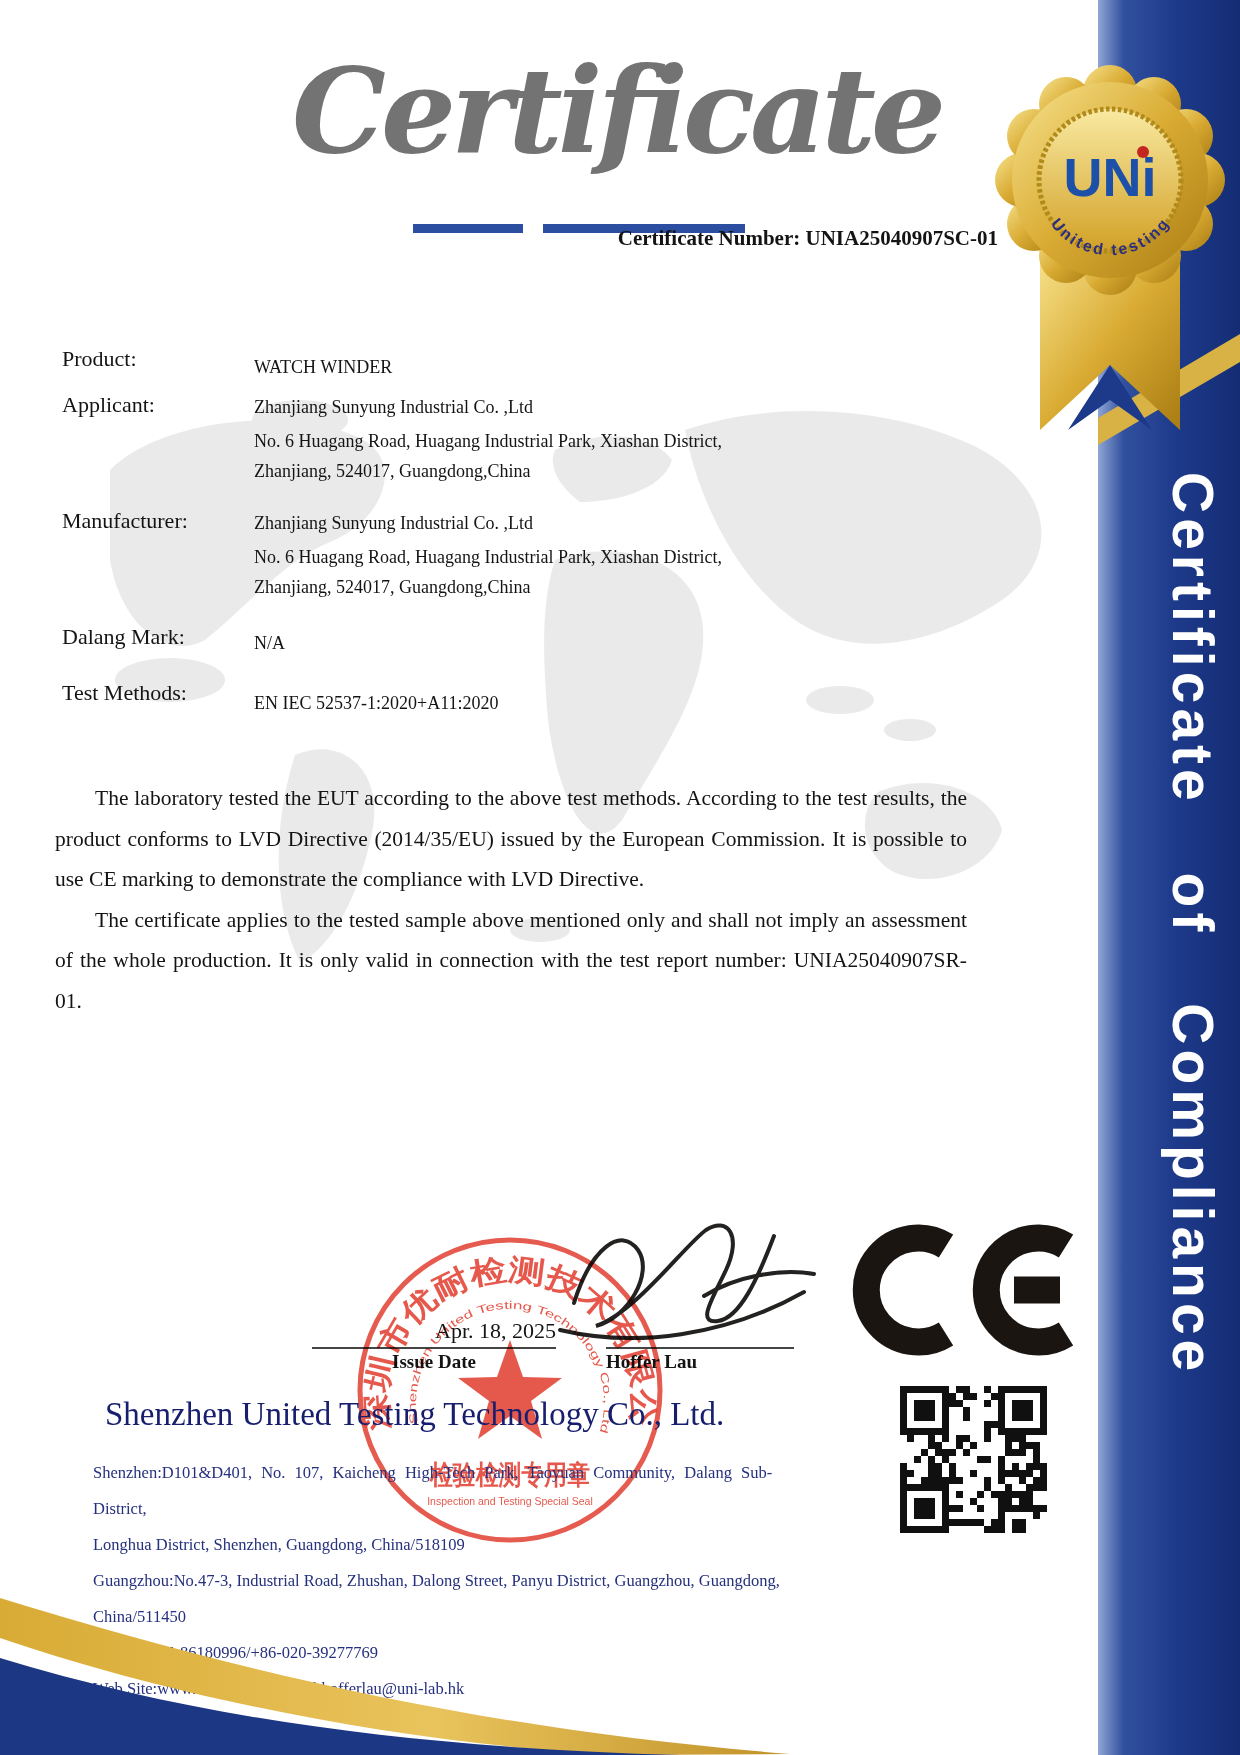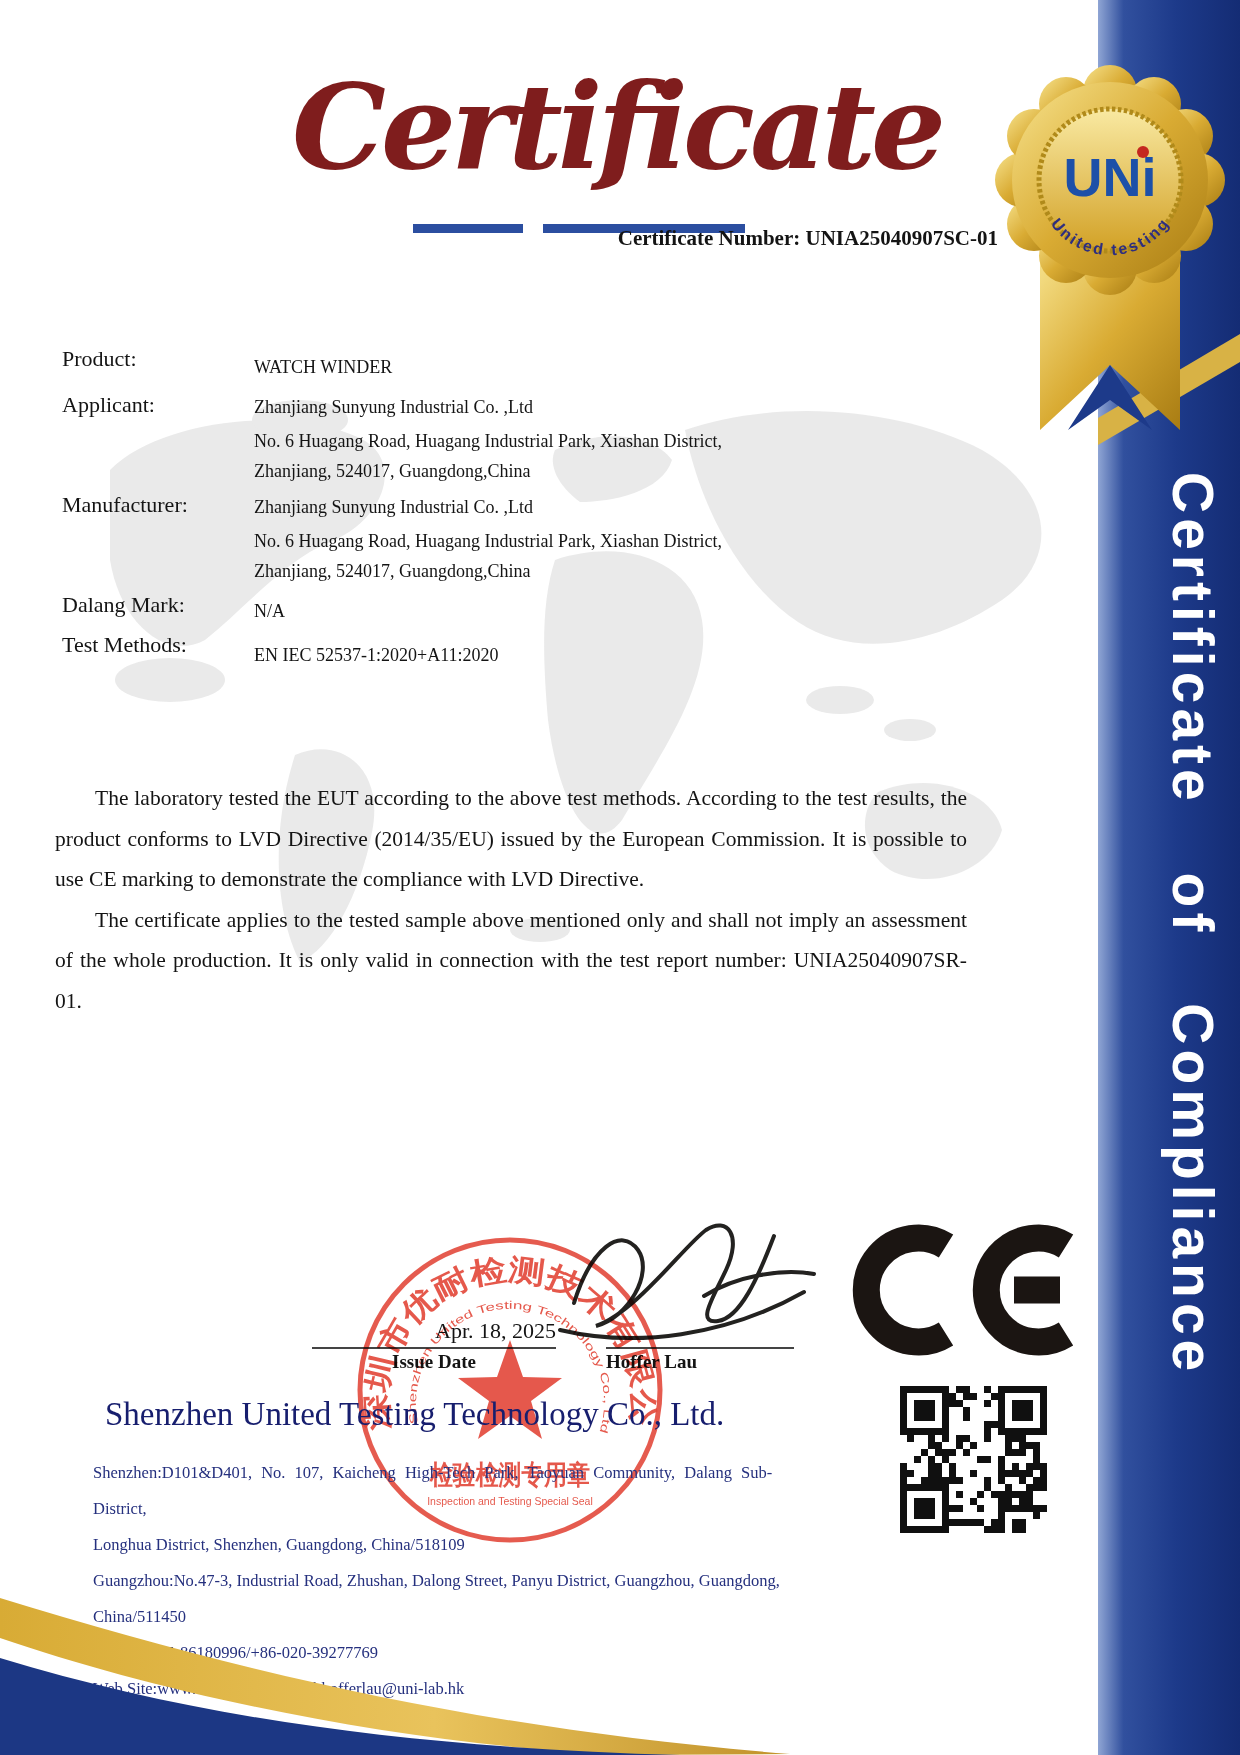--- a/index.html
+++ b/index.html
@@ -18,39 +18,39 @@
   #band-text{
     position:absolute;top:0;right:14px;height:1755px;width:120px;
     writing-mode:vertical-rl;
     font-family:"Liberation Sans",sans-serif;
     font-size:57px;font-weight:600;color:#ffffff;
     letter-spacing:5px;word-spacing:46px;
     padding-top:472px;box-sizing:border-box;white-space:nowrap;
   }
   
   #title{
-    position:absolute;left:292px;top:56px;
+    position:absolute;left:292px;top:40px;
     font-family:"DejaVu Serif",serif;font-style:italic;font-weight:700;
-    font-size:118px;letter-spacing:-5px;color:#7f1d1d;line-height:1.2;
+    font-size:118px;letter-spacing:-5px;color:#737373;line-height:1.2;
   }
   .title-underline{position:absolute;top:224px;height:9px;background:#2b4ea0;}
   #underline-1{left:413px;width:110px;}
   #underline-2{left:543px;width:202px;}
   
   #cert-number{
     position:absolute;left:520px;top:226px;width:478px;text-align:right;
     font-size:21px;font-weight:700;white-space:nowrap;
   }
   
   #info{position:absolute;left:62px;top:322px;width:925px;font-size:22px;}
   .row{display:grid;grid-template-columns:192px 1fr;align-items:start;margin-top:24px;}
   .row .lbl{font-size:22px;}
   .row .val{font-size:18px;line-height:30px;}
   .addr{line-height:31px;margin-top:4px;}
-  .mt10{margin-top:10px;}.mt6{margin-top:6px;}
+  .mt10{margin-top:10px;}.mt6{margin-top:22px;}
   
   #body-text{
     position:absolute;left:55px;top:778px;width:912px;
     font-size:21.5px;line-height:40.5px;text-align:justify;
   }
   #body-text p{margin:0;text-indent:40px;}
   
   .sig-line{position:absolute;height:2px;background:#444;}
   #date-line{left:312px;top:1347px;width:244px;}
   #sig-line{left:606px;top:1347px;width:188px;}

